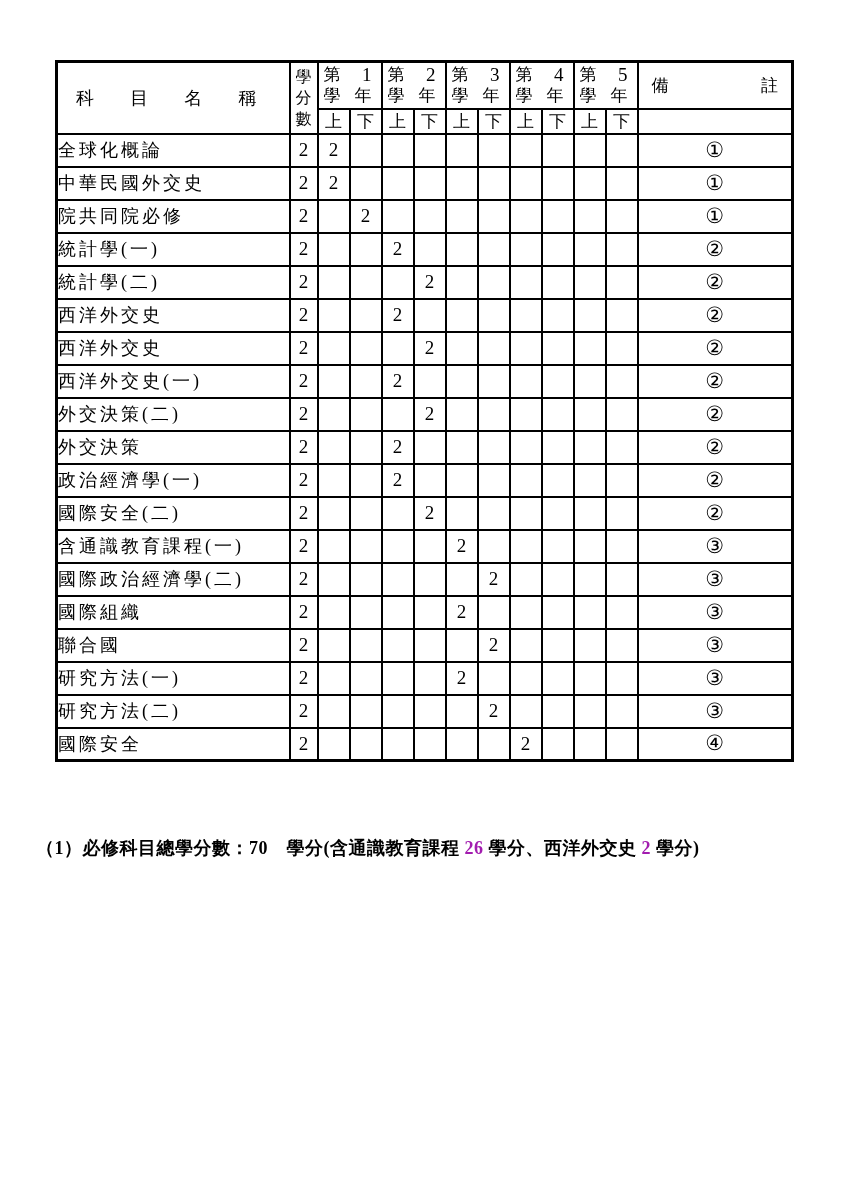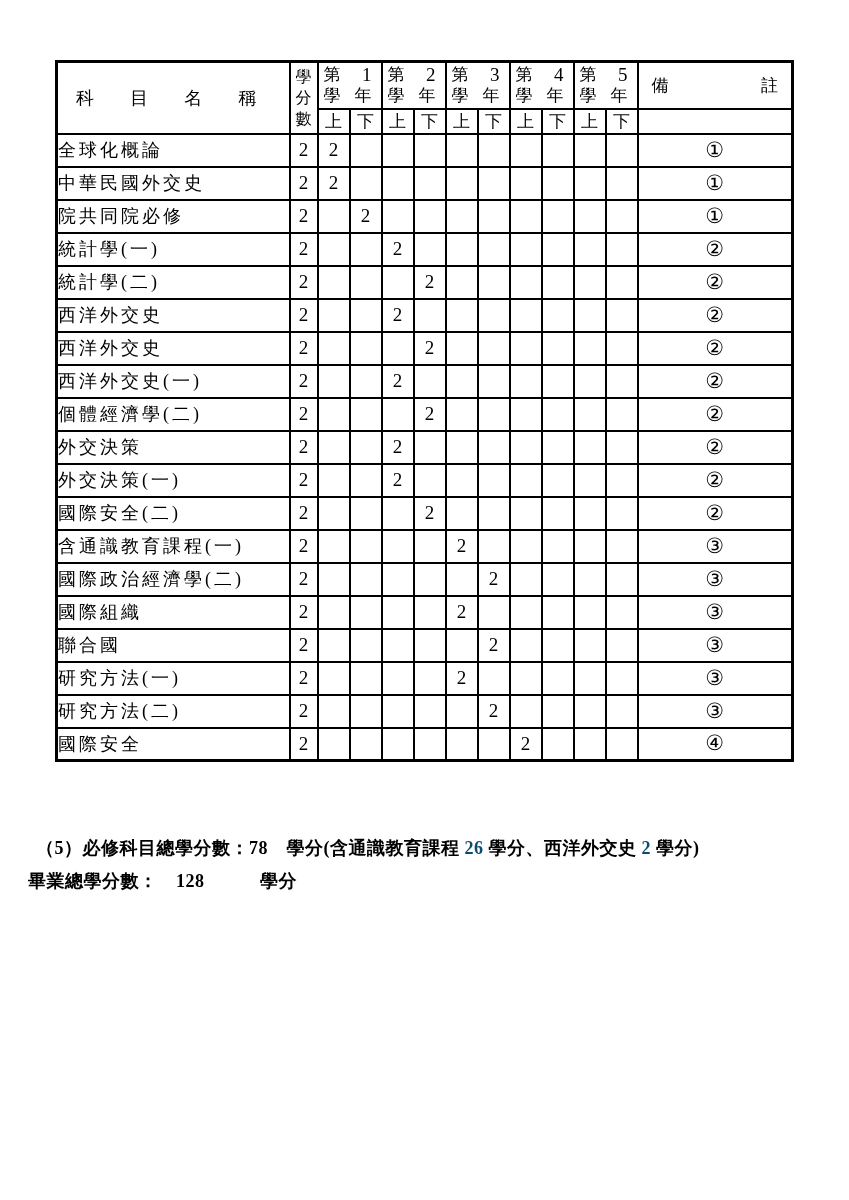--- a/index.html
+++ b/index.html
@@ -106,21 +106,21 @@
     font-weight: bold;
     letter-spacing: 0.5px;
   }
   .note-line {
     height: 33px;
     line-height: 33px;
     white-space: pre;
     margin-left: 8px;
   }
   .note-line.grad { margin-left: 0; }
-  .note-line .red { color: #0c4a6e; }
+  .note-line .red { color: #a21caf; }
 </style>
 </head>
 <body>
 
 <div class="page">
 
   <table class="curriculum">
     <colgroup>
       <col class="c-name">
       <col class="c-credits">
@@ -339,21 +339,21 @@
           <td class="c-sem-cell"></td>
           <td class="c-sem-cell"></td>
           <td class="c-sem-cell"></td>
           <td class="c-sem-cell"></td>
           <td class="c-sem-cell"></td>
           <td class="c-sem-cell"></td>
           <td class="c-sem-cell"></td>
           <td class="c-remark-cell">②</td>
         </tr>
         <tr>
-          <td class="c-name-cell">個體經濟學(二)</td>
+          <td class="c-name-cell">外交決策(二)</td>
           <td class="c-credit-cell">2</td>
           <td class="c-sem-cell"></td>
           <td class="c-sem-cell"></td>
           <td class="c-sem-cell"></td>
           <td class="c-sem-cell">2</td>
           <td class="c-sem-cell"></td>
           <td class="c-sem-cell"></td>
           <td class="c-sem-cell"></td>
           <td class="c-sem-cell"></td>
           <td class="c-sem-cell"></td>
@@ -369,21 +369,21 @@
           <td class="c-sem-cell"></td>
           <td class="c-sem-cell"></td>
           <td class="c-sem-cell"></td>
           <td class="c-sem-cell"></td>
           <td class="c-sem-cell"></td>
           <td class="c-sem-cell"></td>
           <td class="c-sem-cell"></td>
           <td class="c-remark-cell">②</td>
         </tr>
         <tr>
-          <td class="c-name-cell">外交決策(一)</td>
+          <td class="c-name-cell">政治經濟學(一)</td>
           <td class="c-credit-cell">2</td>
           <td class="c-sem-cell"></td>
           <td class="c-sem-cell"></td>
           <td class="c-sem-cell">2</td>
           <td class="c-sem-cell"></td>
           <td class="c-sem-cell"></td>
           <td class="c-sem-cell"></td>
           <td class="c-sem-cell"></td>
           <td class="c-sem-cell"></td>
           <td class="c-sem-cell"></td>
@@ -507,17 +507,16 @@
           <td class="c-sem-cell">2</td>
           <td class="c-sem-cell"></td>
           <td class="c-sem-cell"></td>
           <td class="c-sem-cell"></td>
           <td class="c-remark-cell">④</td>
         </tr>
       </tbody>
   </table>
 
   <div class="notes">
-      <div class="note-line"><span>（5）必修科目總學分數：78　學分(含通識教育課程 </span><span class="red">26</span><span> 學分、西洋外交史 </span><span class="red">2</span><span> 學分)</span></div>
-      <div class="note-line grad"><span>畢業總學分數：　128　　　學分</span></div>
+      <div class="note-line"><span>（1）必修科目總學分數：70　學分(含通識教育課程 </span><span class="red">26</span><span> 學分、西洋外交史 </span><span class="red">2</span><span> 學分)</span></div>
     </div>
 
 </div>
 
 </body></html>

